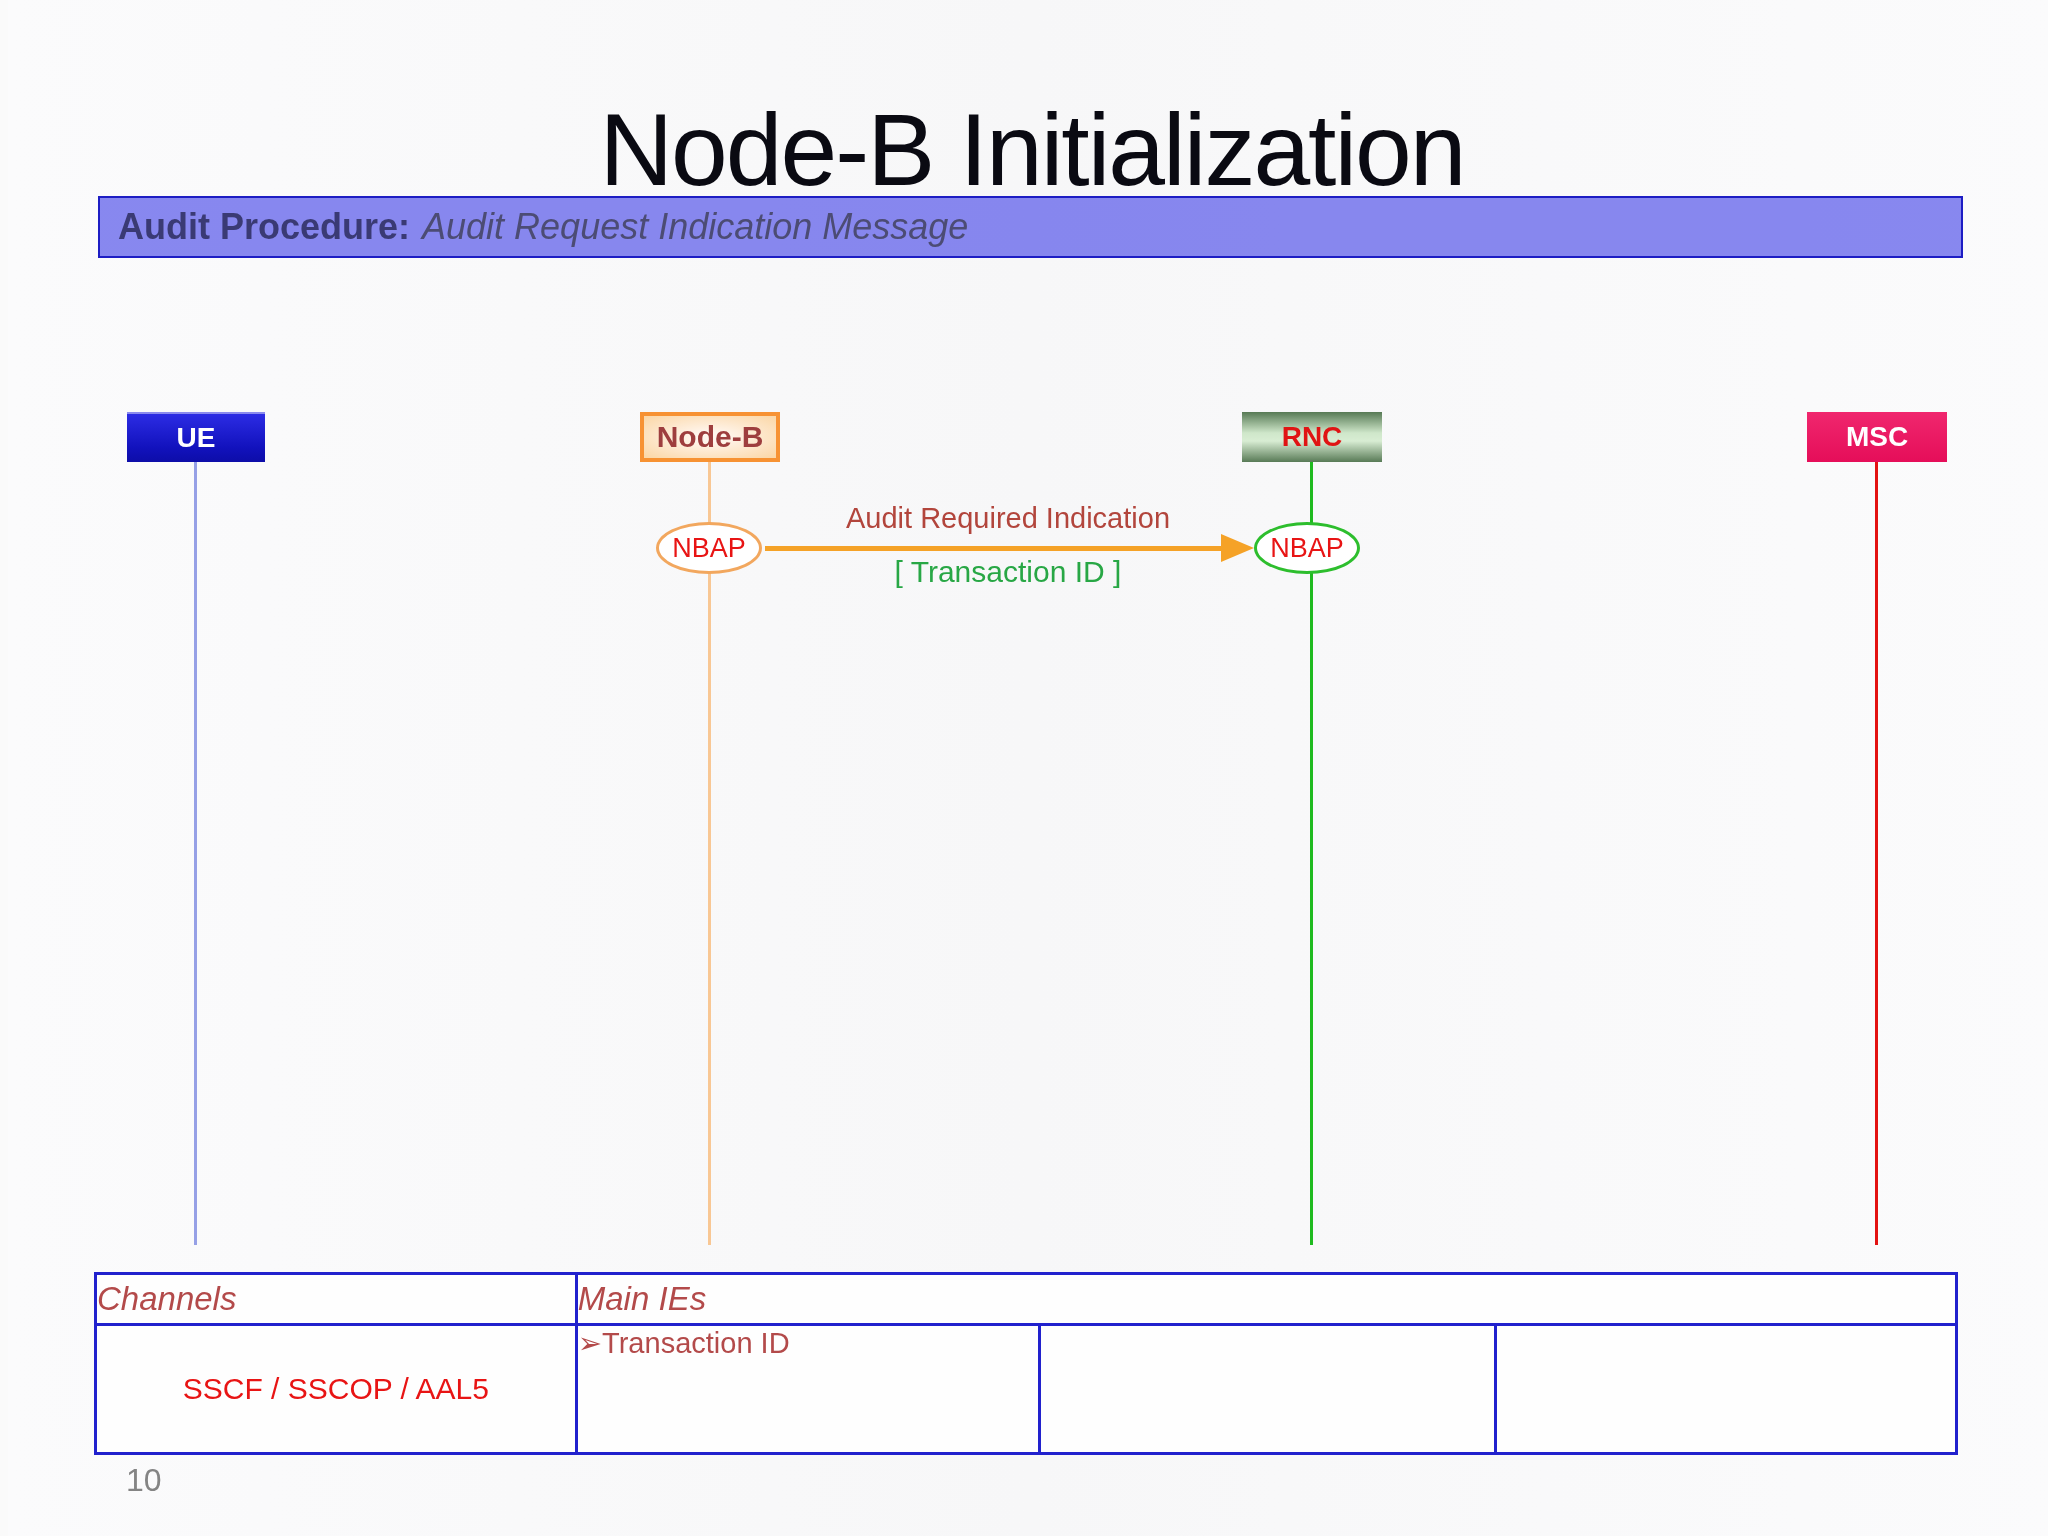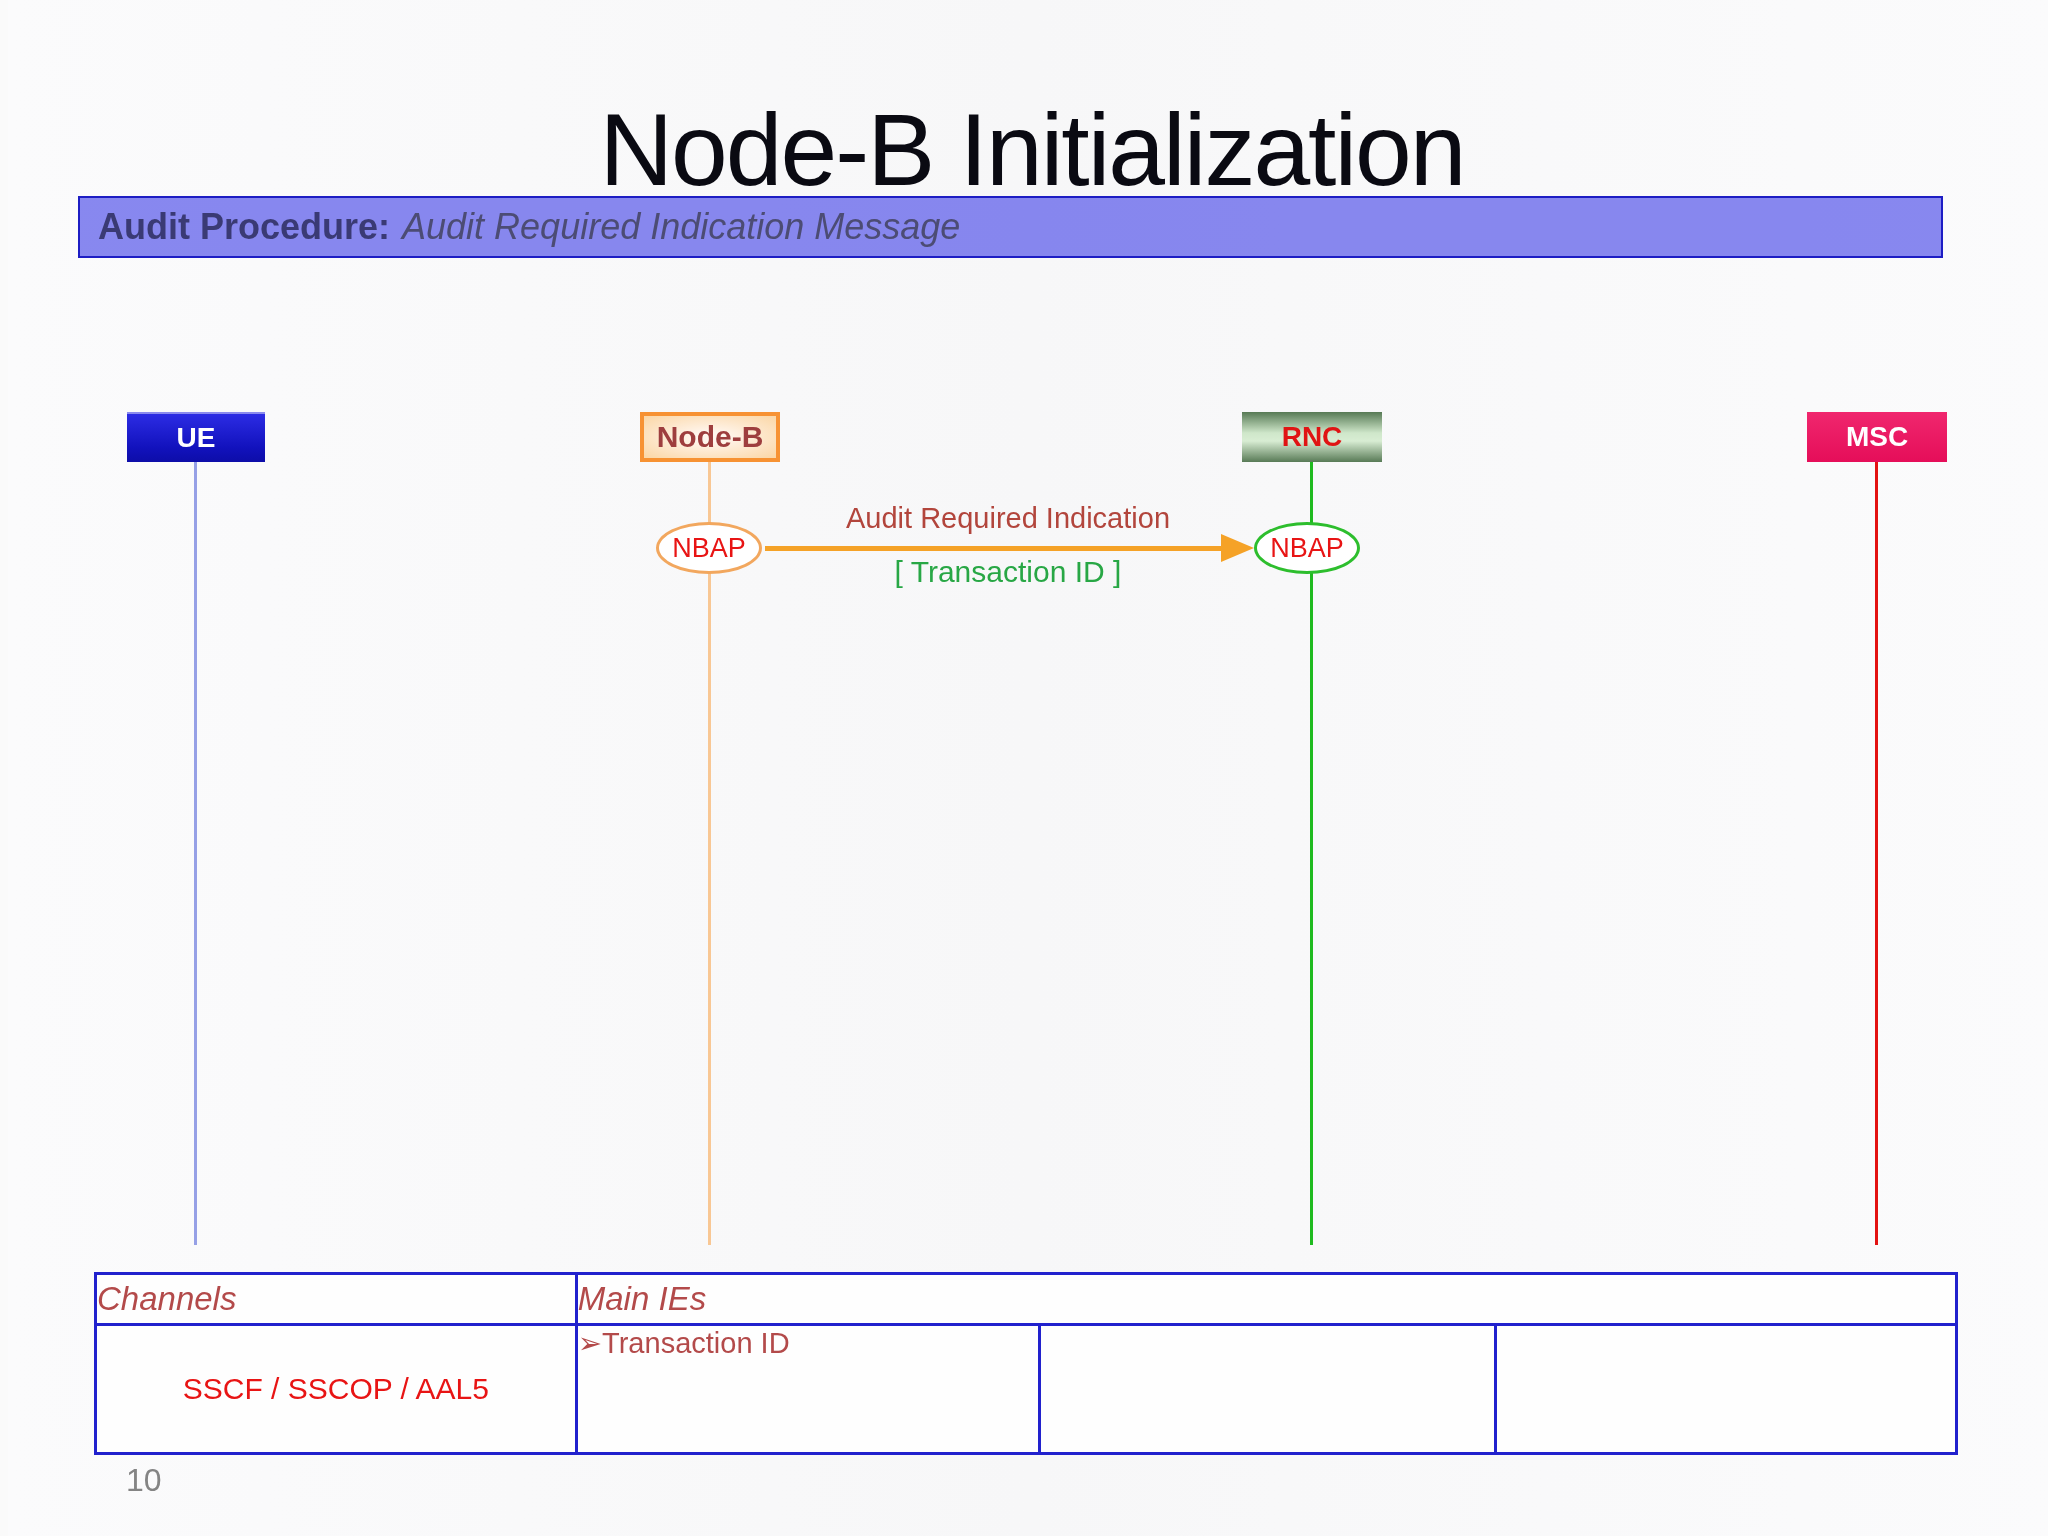--- a/index.html
+++ b/index.html
@@ -13,21 +13,21 @@
 
   
   .title{
     position:absolute;left:0;top:92px;width:100%;
     text-align:center;font-size:102px;font-weight:400;
     color:#0a0a12;letter-spacing:-2px;z-index:1;white-space:nowrap;
   }
 
   
   .proc-bar{
-    position:absolute;left:70px;top:196px;width:1865px;height:62px;
+    position:absolute;left:90px;top:196px;width:1865px;height:62px;
     background:rgba(76,76,232,0.66);
     border:2px solid #1d1dc4;box-sizing:border-box;
     z-index:2;display:flex;align-items:center;padding-left:18px;
     font-size:36px;white-space:pre;
   }
   .proc-label{font-weight:bold;color:#3a3a74;}
   .proc-value{font-style:italic;color:#4c4c74;margin-left:12px;}
 
   
   .desc-box{
@@ -99,21 +99,21 @@
 </style>
 </head>
 <body>
 
 <div class="slide">
 
   <div class="title">Node-B Initialization</div>
 
   <div class="proc-bar">
     <span class="proc-label">Audit Procedure:</span>
-    <span class="proc-value">Audit Required Indication Message</span>
+    <span class="proc-value">Audit Request Indication Message</span>
   </div>
 
 
   <div class="diagram">
 
     <div class="actor-box ue-box">UE</div>
     <div class="actor-line ue-line"></div>
 
     <div class="actor-box nodeb-box">Node-B</div>
     <div class="actor-line nodeb-line"></div>

